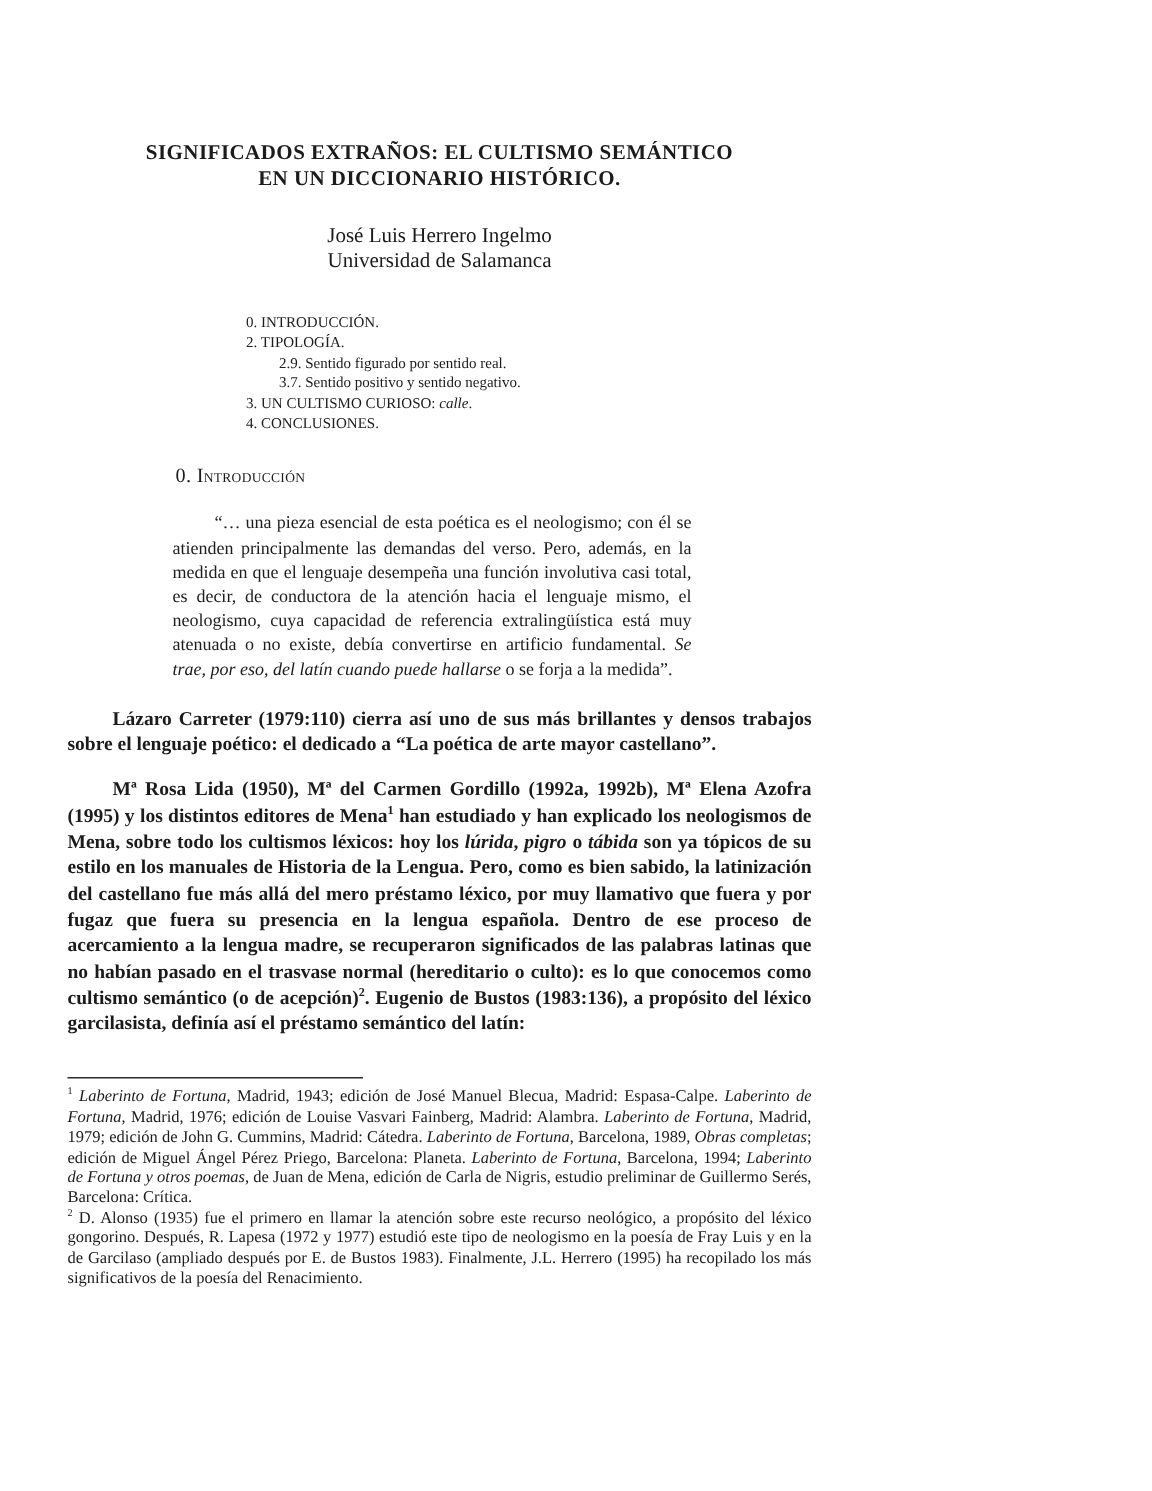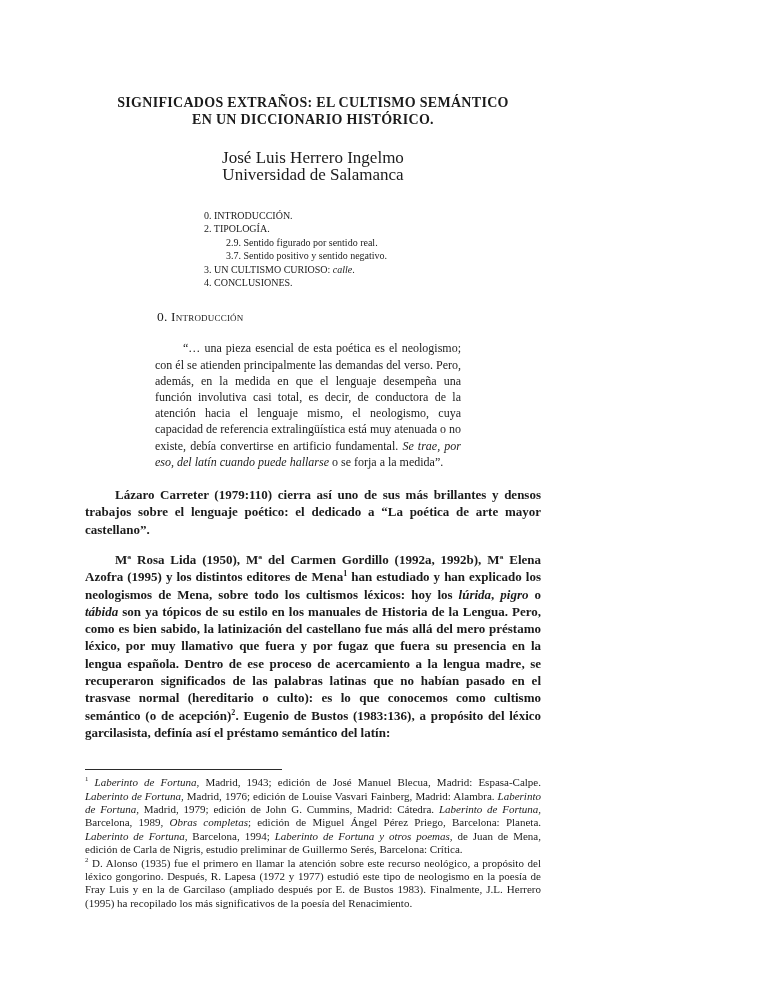--- a/index.html
+++ b/index.html
@@ -4,37 +4,37 @@
 <style>
   html, body { margin: 0; padding: 0; background: #ffffff; }
   .page {
     position: relative;
     width: 644px;
     height: 994px;
     box-sizing: border-box;
     background: #ffffff;
     color: #1b1b1b;
     font-family: "Liberation Serif", serif;
-    padding: 94px 103px 0 85px;
+    padding: 94px 103px 0 45px;
     overflow: hidden;
   }
   .it { font-style: italic; }
   sup { font-size: 0.62em; line-height: 0; vertical-align: super; }
 
   .title {
     text-align: center;
     font-weight: bold;
     font-size: 14px;
     line-height: 17px;
     letter-spacing: 0.3px;
   }
   .author {
     margin-top: 21px;
     text-align: center;
-    font-size: 17px;
+    font-size: 14px;
     line-height: 17px;
   }
   .toc {
     margin-top: 26px;
     margin-left: 119px;
     font-size: 10px;
     line-height: 13.4px;
   }
   .toc-sub { padding-left: 22px; }
 

